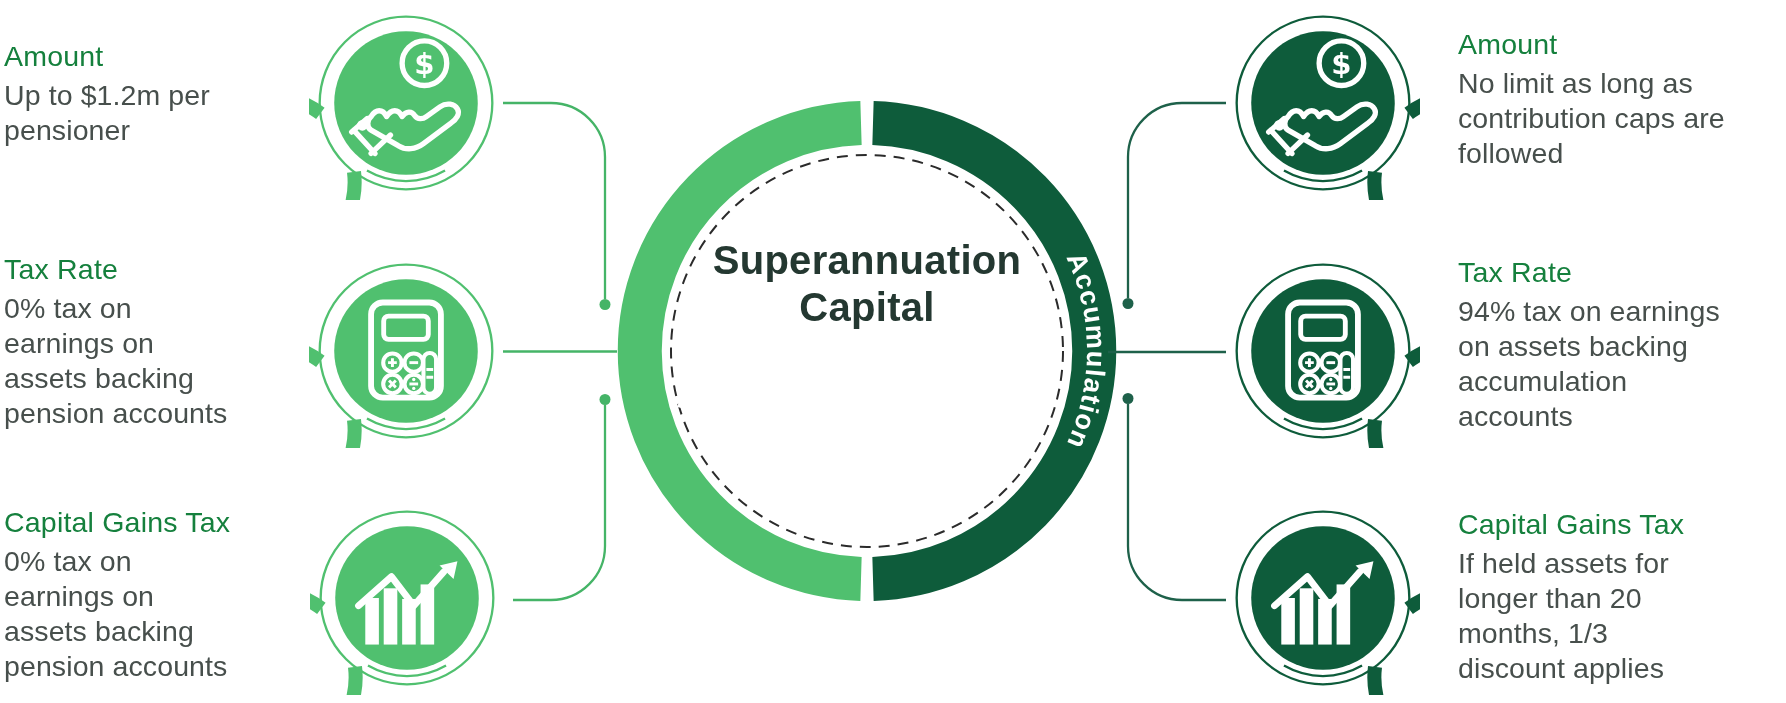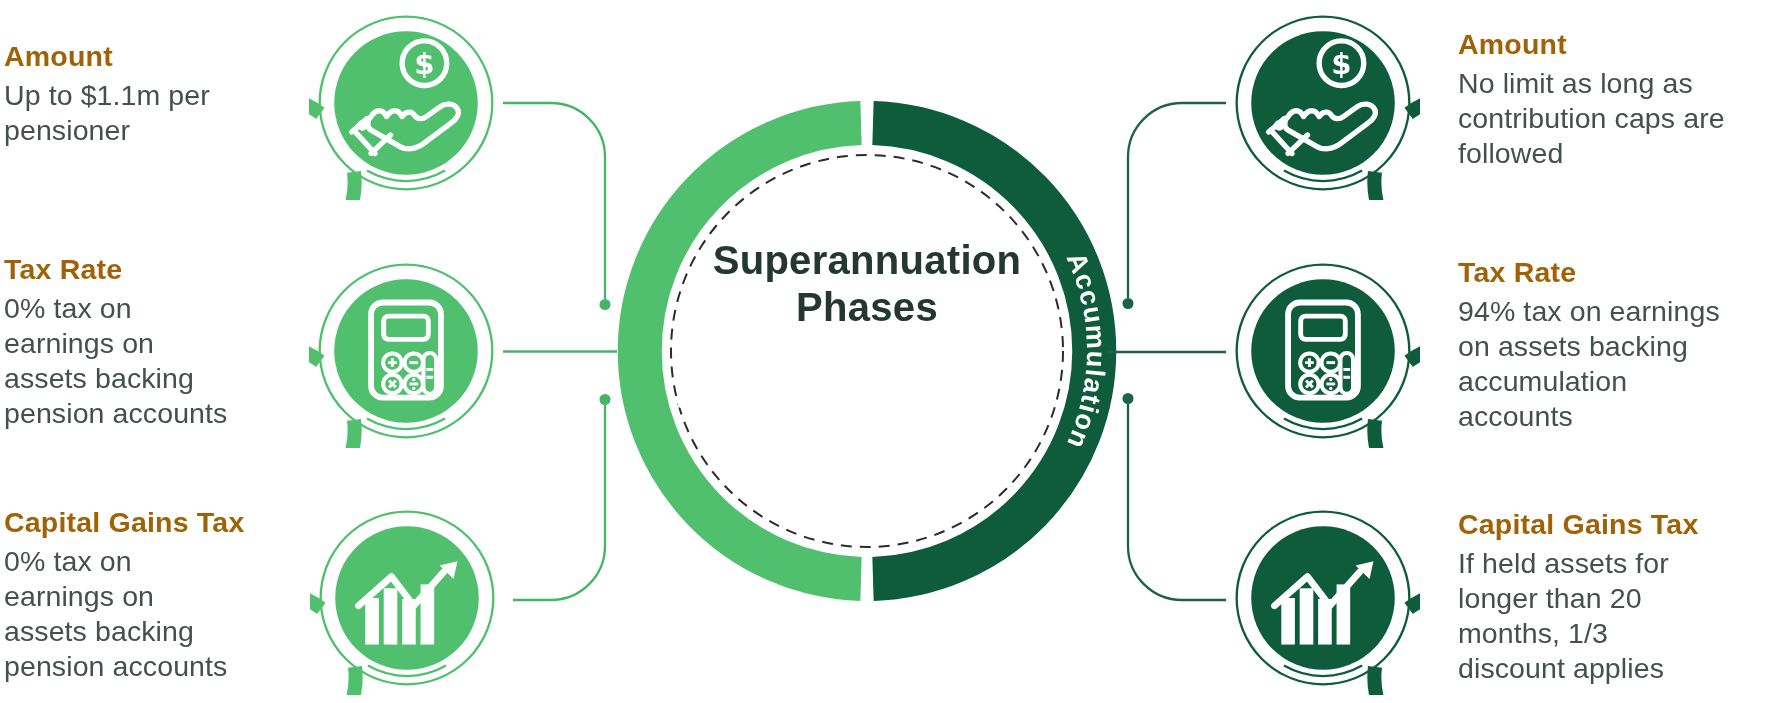--- a/index.html
+++ b/index.html
@@ -9,21 +9,21 @@
   }
   .abs{position:absolute;}
   svg{display:block;}
   .light{color:#50C06F;}
   .dark{color:#0E5C3B;}
   .medal{position:absolute;width:194px;height:194px;}
   .tblock{position:absolute;}
   .tblock.leftcol{left:4px;width:250px;}
   .tblock.rightcol{left:1458px;width:300px;}
   .thead{
-    font-size:28.5px;font-weight:bold;color:#a16207;line-height:36px;
+    font-size:28.5px;font-weight:normal;color:#15803d;line-height:36px;
     white-space:nowrap;letter-spacing:0.2px;
   }
   .tbody{
     font-size:28.5px;color:#474F4C;line-height:35px;white-space:pre-line;
     letter-spacing:0.1px;margin-top:4px;
   }
   .title{
     position:absolute;left:627px;top:237px;width:480px;text-align:center;
     font-size:40px;line-height:47px;font-weight:bold;color:#243831;
     white-space:pre-line;letter-spacing:0.3px;
@@ -95,21 +95,21 @@
     <path id="lbl-path-right" d="M390 89.5 A220 220 0 0 1 390 470.5" fill="none"></path>
     <text font-size="30" font-weight="bold" fill="#fff" letter-spacing="1.5">
       <textPath href="#lbl-path-left" startOffset="50%" text-anchor="middle">Pension</textPath>
     </text>
     <text font-size="27" font-weight="bold" fill="#fff" letter-spacing="1.2">
       <textPath href="#lbl-path-right" startOffset="50%" text-anchor="middle">Accumulation</textPath>
     </text>
   </svg>
 
   <div class="title">Superannuation
-Phases</div>
+Capital</div>
 
   <svg class="abs" style="left:0;top:0;pointer-events:none" width="1786" height="703" viewBox="0 0 1786 703">
     <g stroke="#45B467" stroke-width="2.3" fill="none">
       <path d="M503 103 H551 A54 54 0 0 1 605 157 V299"></path>
       <path d="M503 351.5 H617"></path>
       <path d="M513 600 H551 A54 54 0 0 0 605 546 V405"></path>
     </g>
     <circle cx="605" cy="304.5" r="5.5" fill="#45B467"></circle>
     <circle cx="605" cy="399.5" r="5.5" fill="#45B467"></circle>
     <g stroke="#1E614A" stroke-width="2.3" fill="none">
@@ -142,21 +142,21 @@
     <use href="#band-r"></use>
       <use href="#g-calc"></use>
   </svg>
   <svg class="medal dark" style="left:1226px;top:501px" viewBox="0 0 200 200">
     <use href="#band-r"></use>
       <use href="#g-chart"></use>
   </svg>
 
   <div class="tblock leftcol" style="top:38px">
     <div class="thead">Amount</div>
-    <div class="tbody">Up to $1.1m per
+    <div class="tbody">Up to $1.2m per
 pensioner</div>
   </div>
   <div class="tblock leftcol" style="top:251px">
     <div class="thead">Tax Rate</div>
     <div class="tbody">0% tax on
 earnings on
 assets backing
 pension accounts</div>
   </div>
   <div class="tblock leftcol" style="top:504px">

